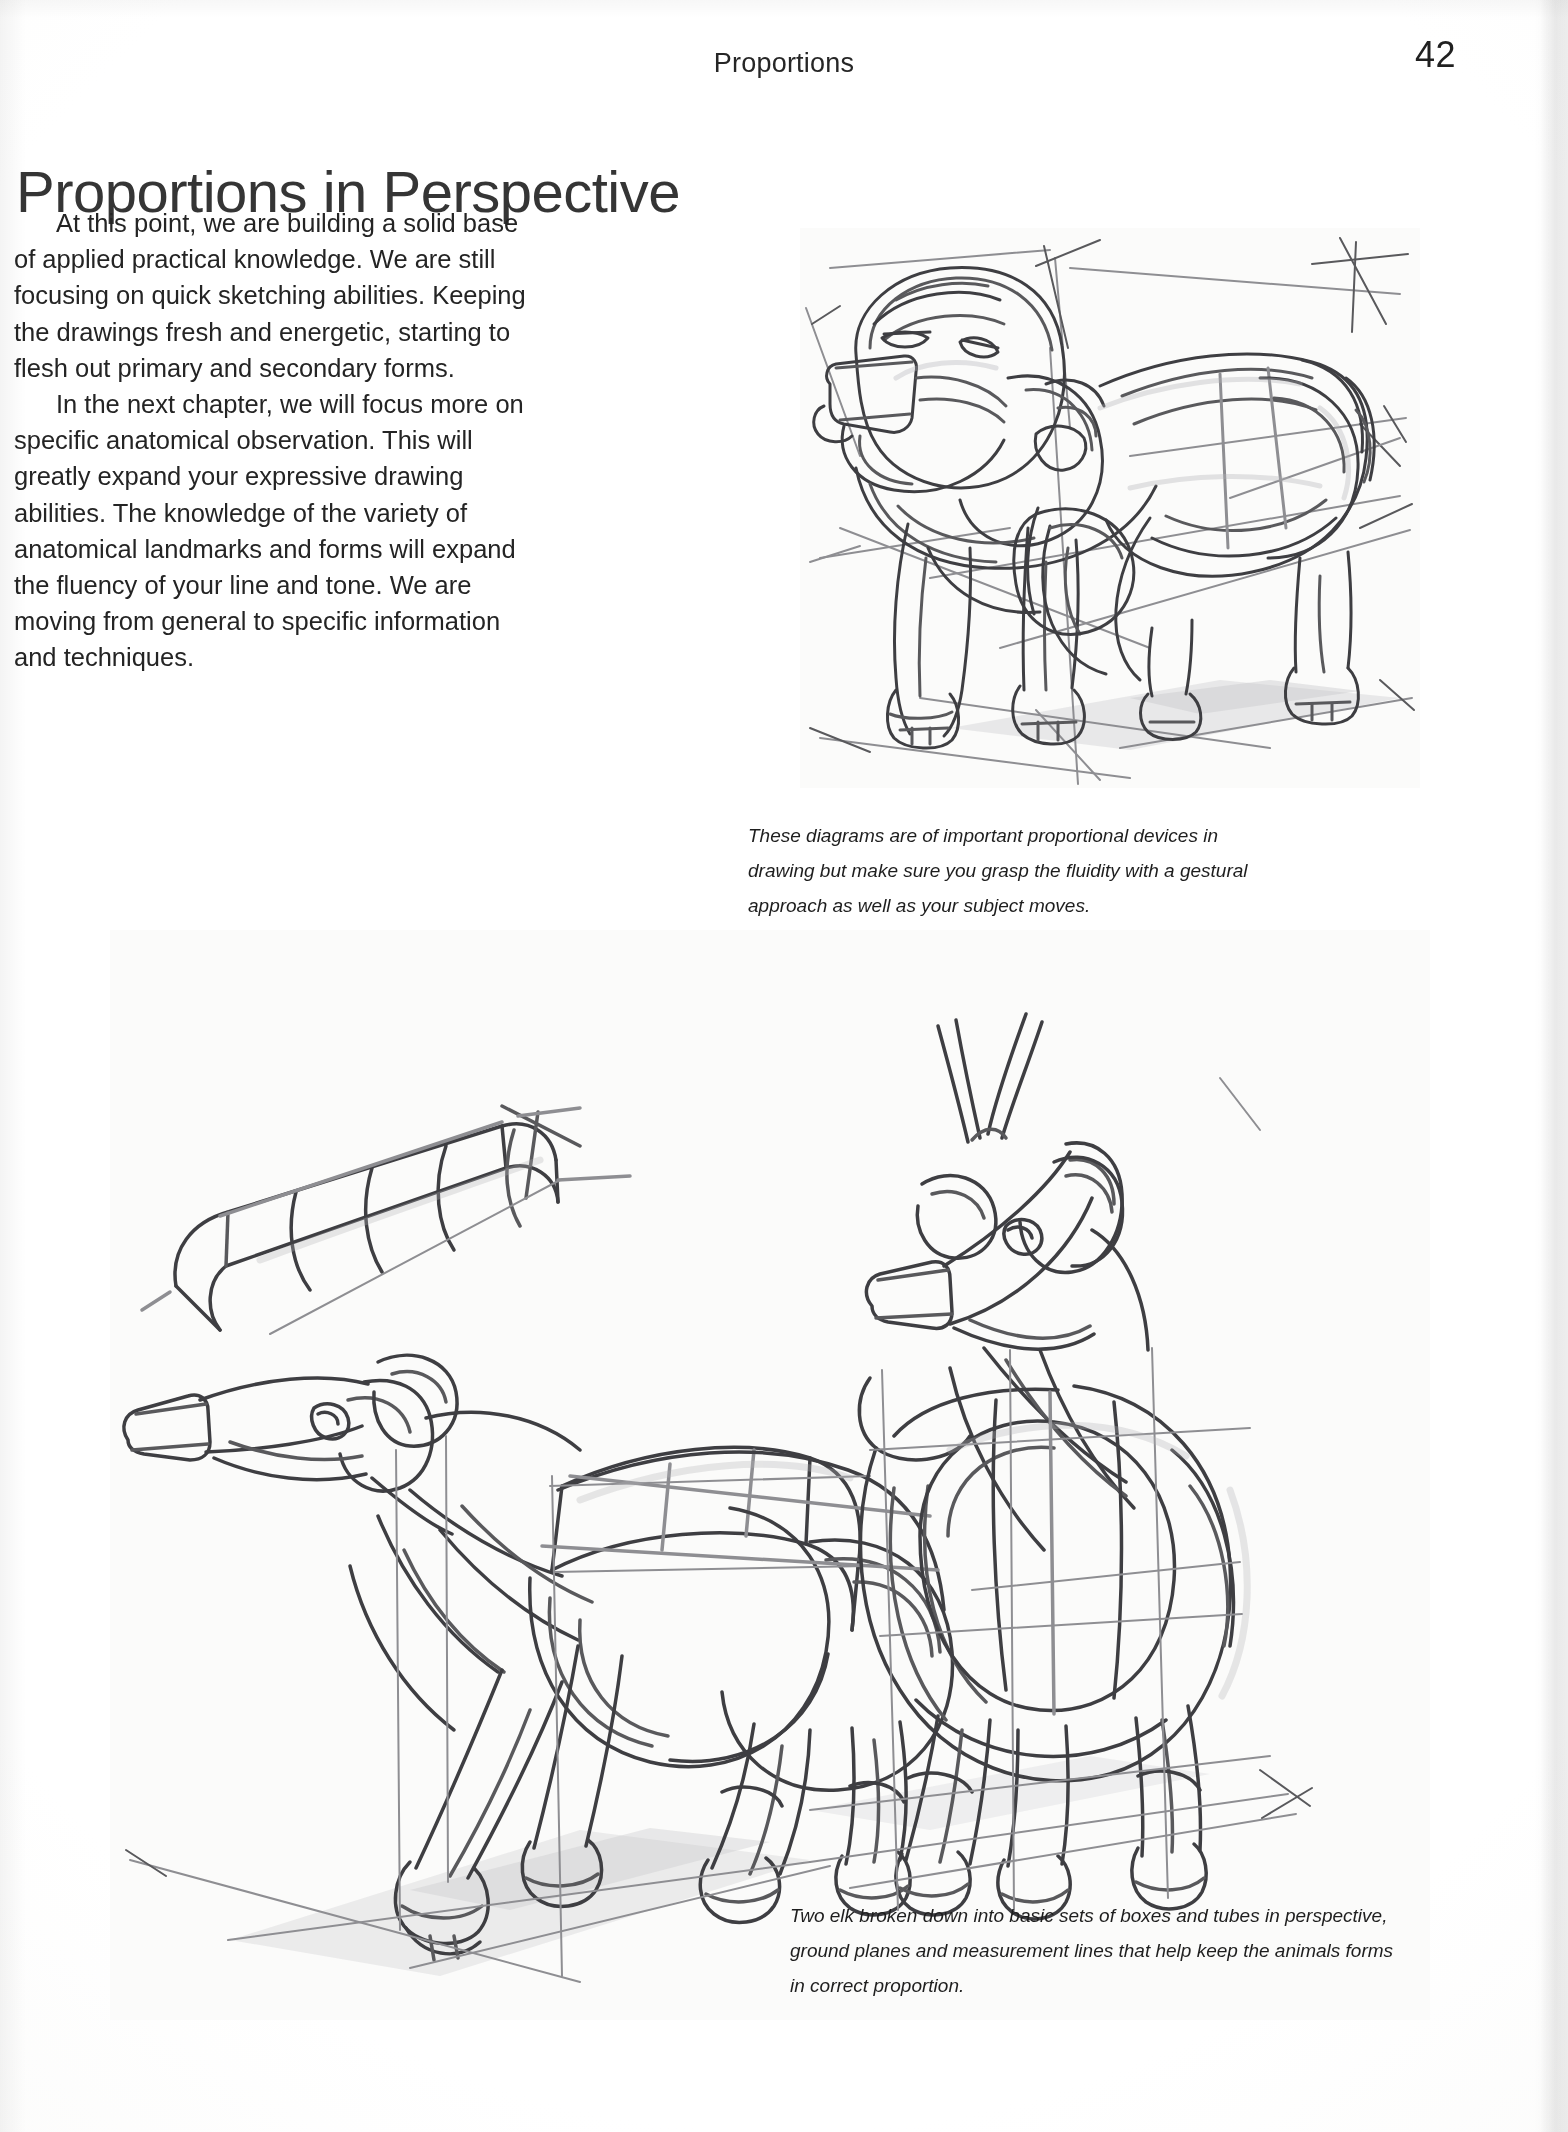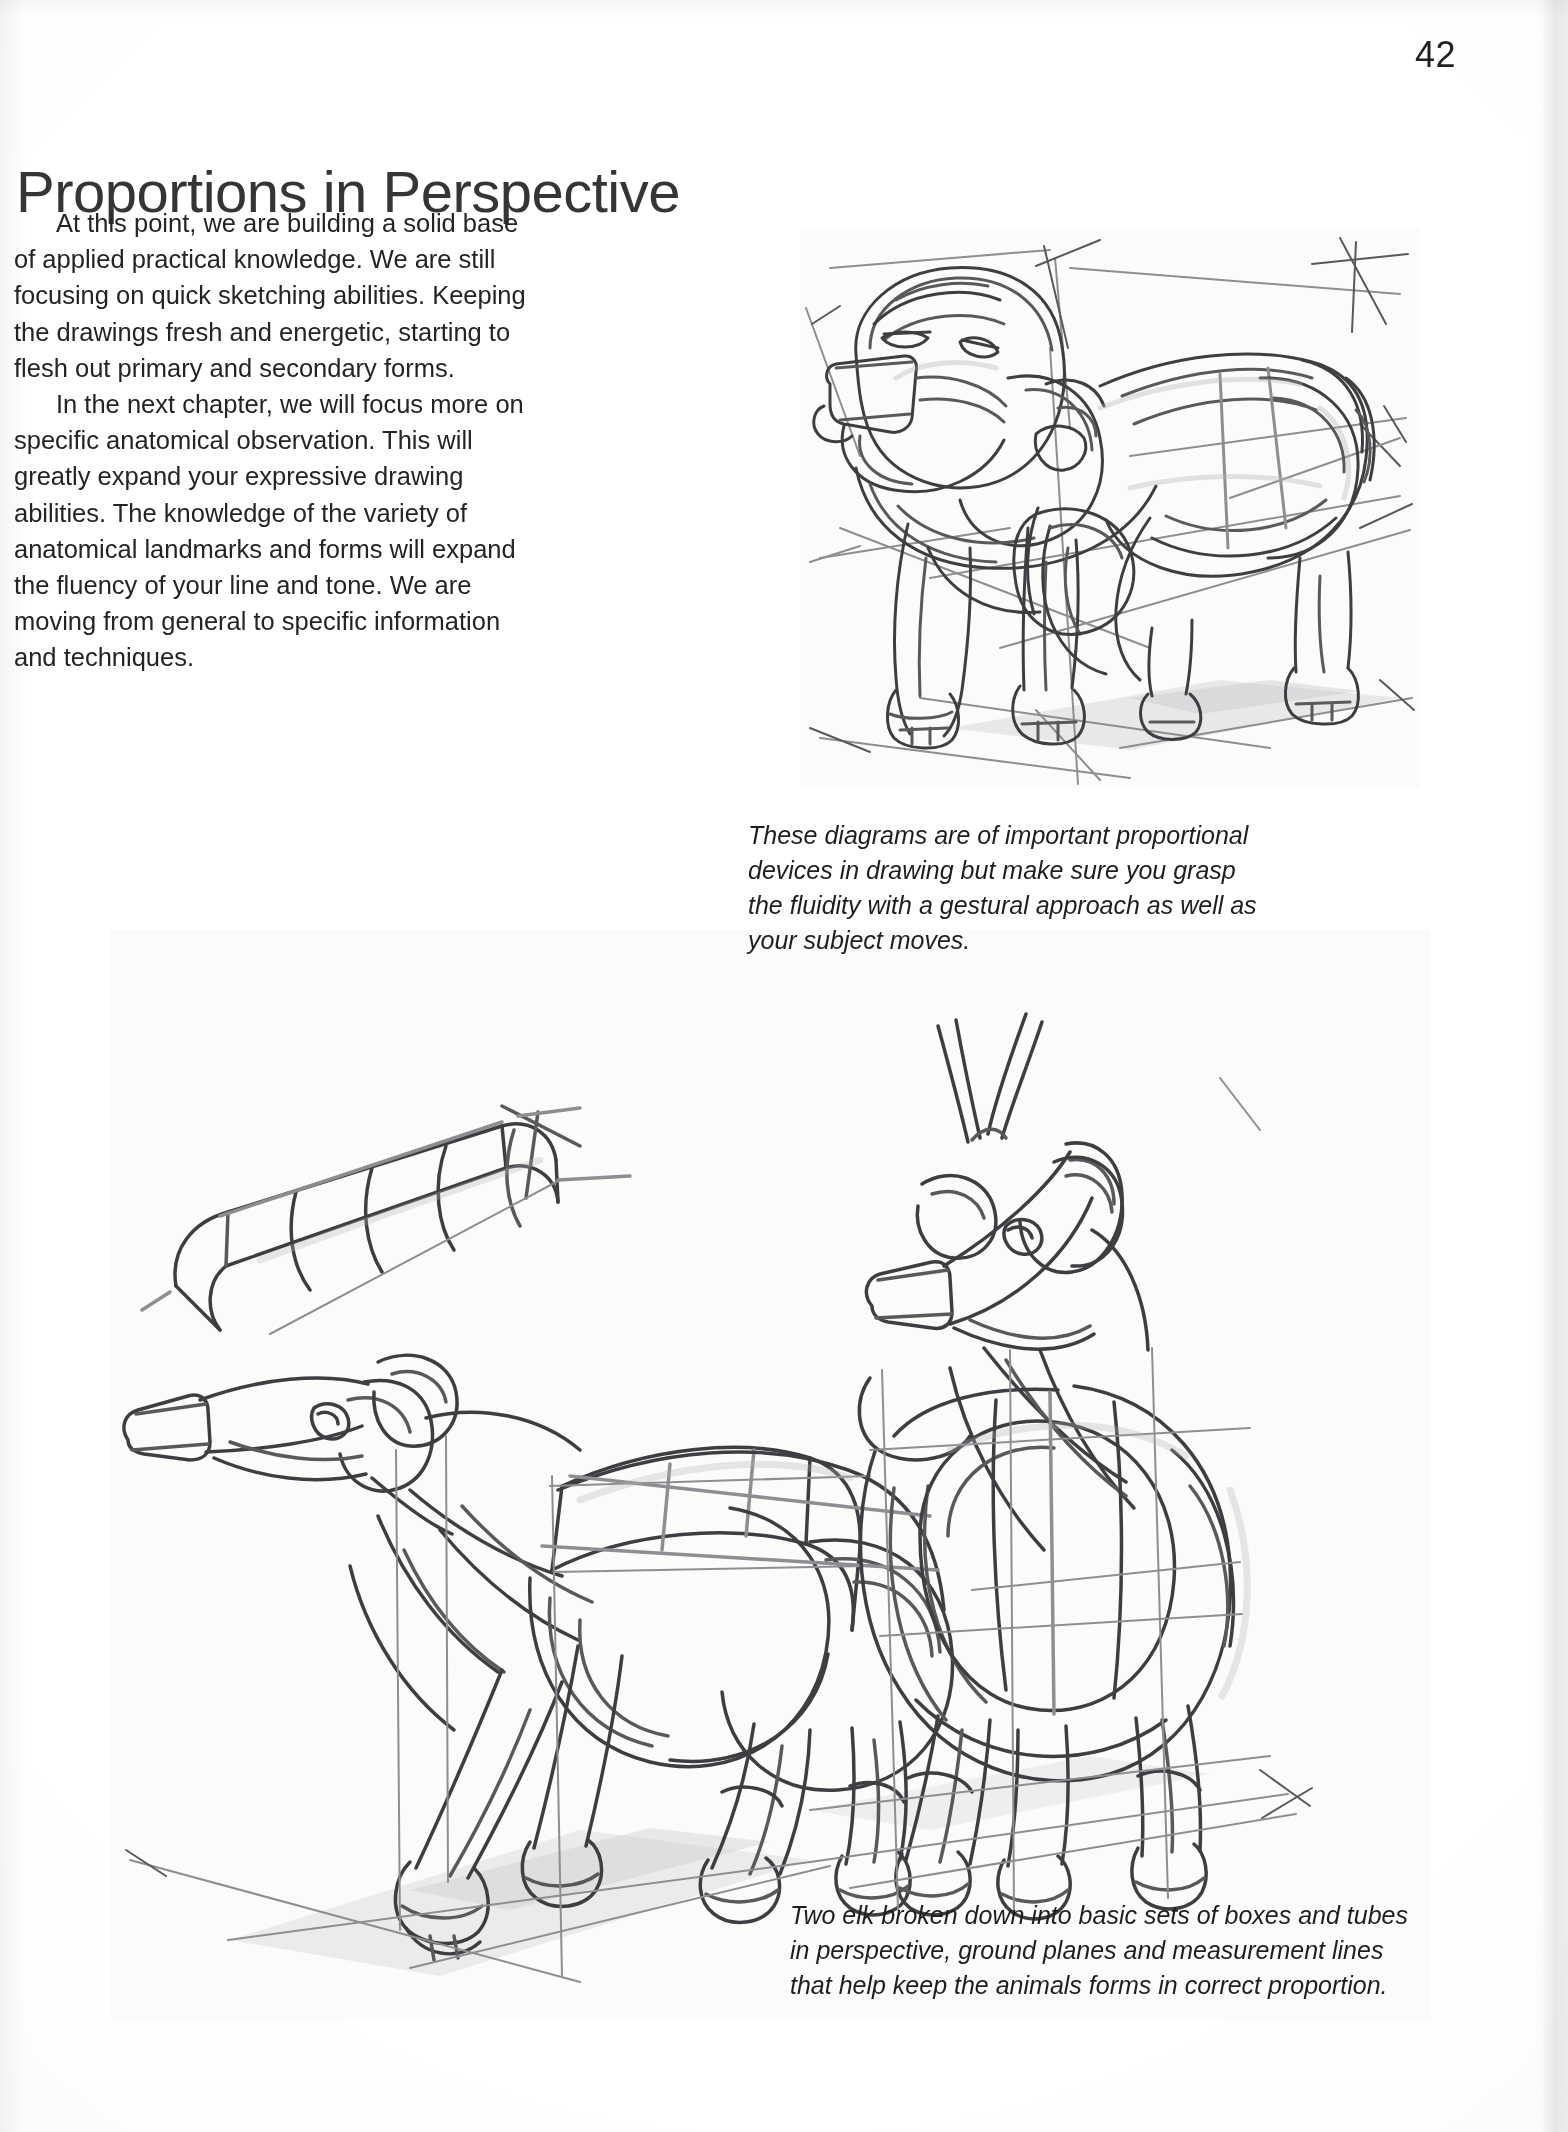--- a/index.html
+++ b/index.html
@@ -82,21 +82,21 @@
   }
   .body-col p {
     margin: 0;
     text-indent: 42px;
   }
 
   
   .caption {
     position: absolute;
     font-style: italic;
-    font-size: 25px;
+    font-size: 19px;
     line-height: 35px;
     color: #1e1e1e;
   }
   .caption-top {
     left: 748px;
     top: 818px;
     width: 510px;
   }
   .caption-bottom {
     left: 790px;
@@ -124,20 +124,21 @@
   .paperfill { fill: #fbfbfa; stroke: none; }
 </style>
 </head>
 <body>
 
 <div class="page">
 
   <div class="paper-tone"></div>
   <div class="scan-edge-right"></div>
 
+  <div class="running-head">Proportions</div>
   <div class="folio">42</div>
 
   <h1 class="page-title">Proportions in Perspective</h1>
 
   <div class="body-col">
     <p>At this point, we are building a solid base of applied practical knowledge. We are still focusing on quick sketching abilities. Keeping the drawings fresh and energetic, starting to flesh out primary and secondary forms.</p>
     <p>In the next chapter, we will focus more on specific anatomical observation. This will greatly expand your expressive drawing abilities. The knowledge of the variety of anatomical landmarks and forms will expand the fluency of your line and tone. We are moving from general to specific information and techniques.</p>
   </div>
 
   <div class="figure fig-dog">

